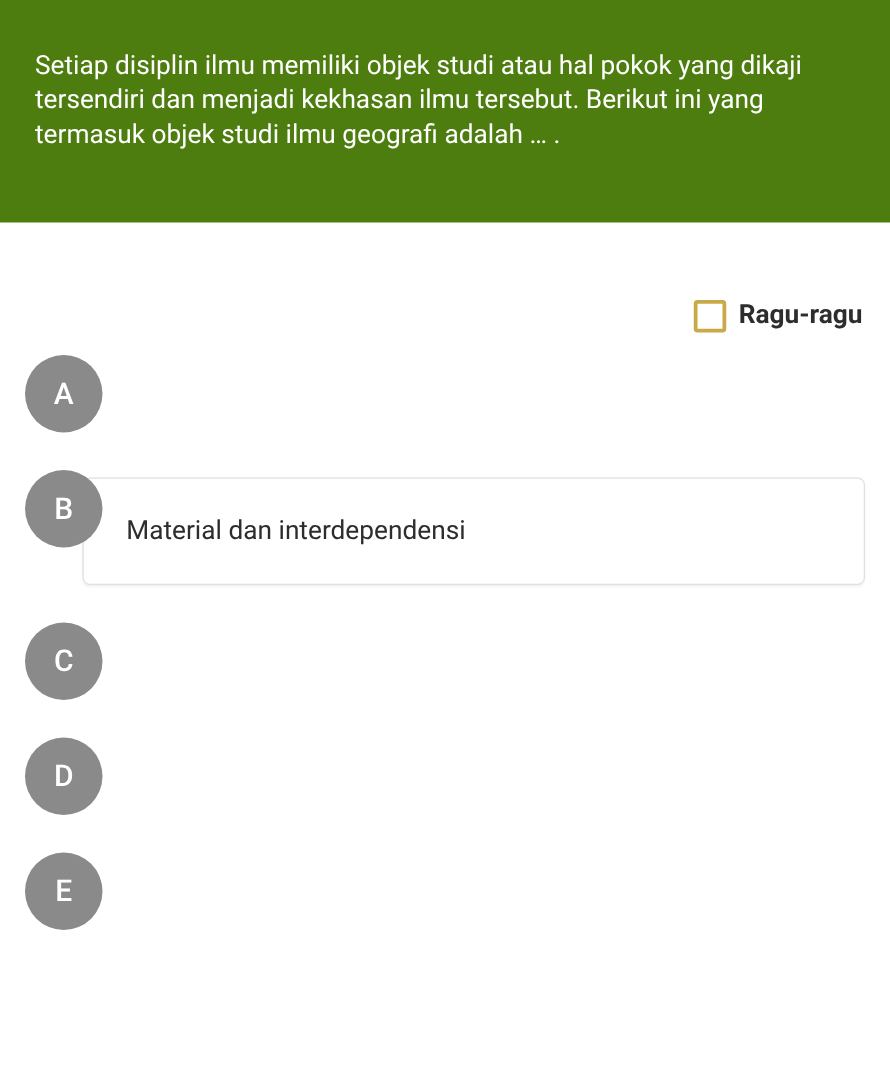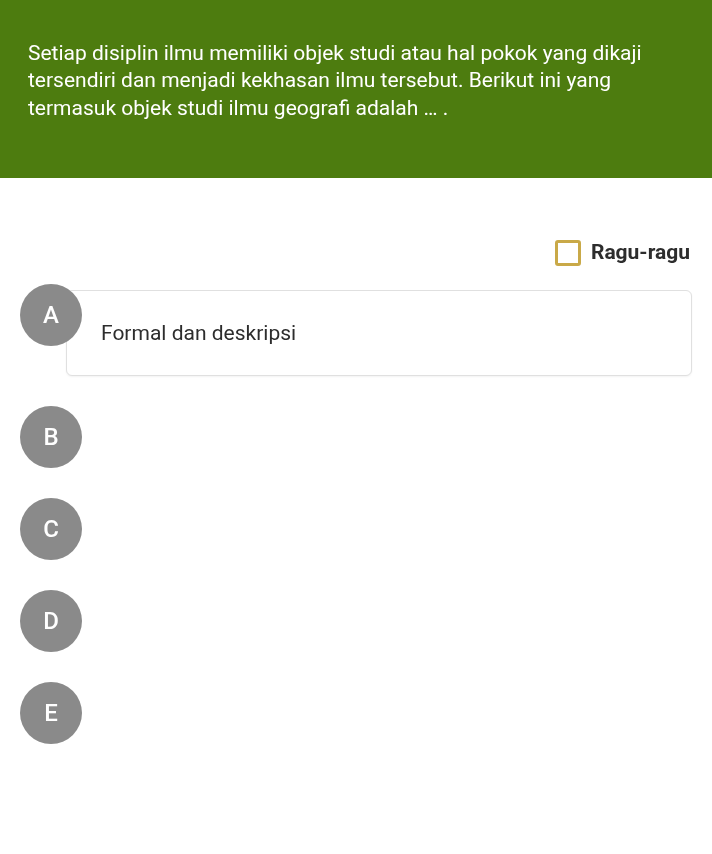--- a/index.html
+++ b/index.html
@@ -89,25 +89,25 @@
 
 <div class="unsure-row">
   <div class="checkbox-icon"></div>
   <div class="unsure-label">Ragu-ragu</div>
 </div>
 
 <div class="answers">
 
   <div class="answer-row">
     <div class="answer-letter">A</div>
-    <div class="answer-card">Formal dan deskripsi</div>
   </div>
 
   <div class="answer-row">
     <div class="answer-letter">B</div>
+    <div class="answer-card">Material dan interdependensi</div>
   </div>
 
   <div class="answer-row">
     <div class="answer-letter">C</div>
   </div>
 
   <div class="answer-row">
     <div class="answer-letter">D</div>
   </div>
 

